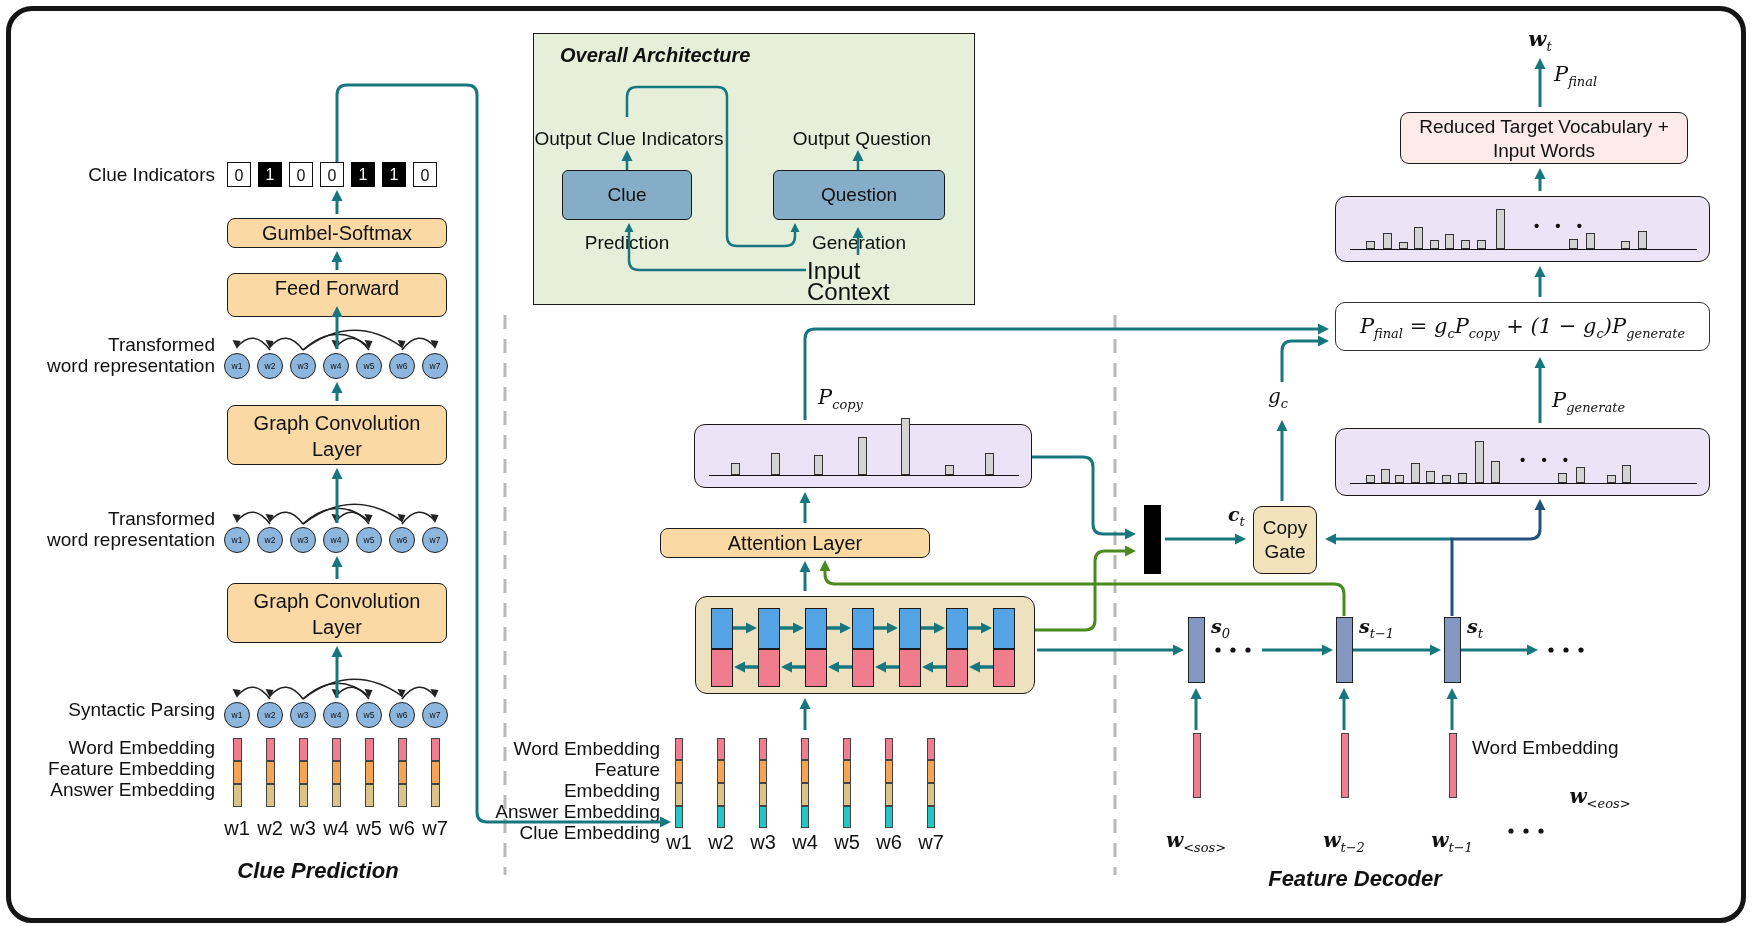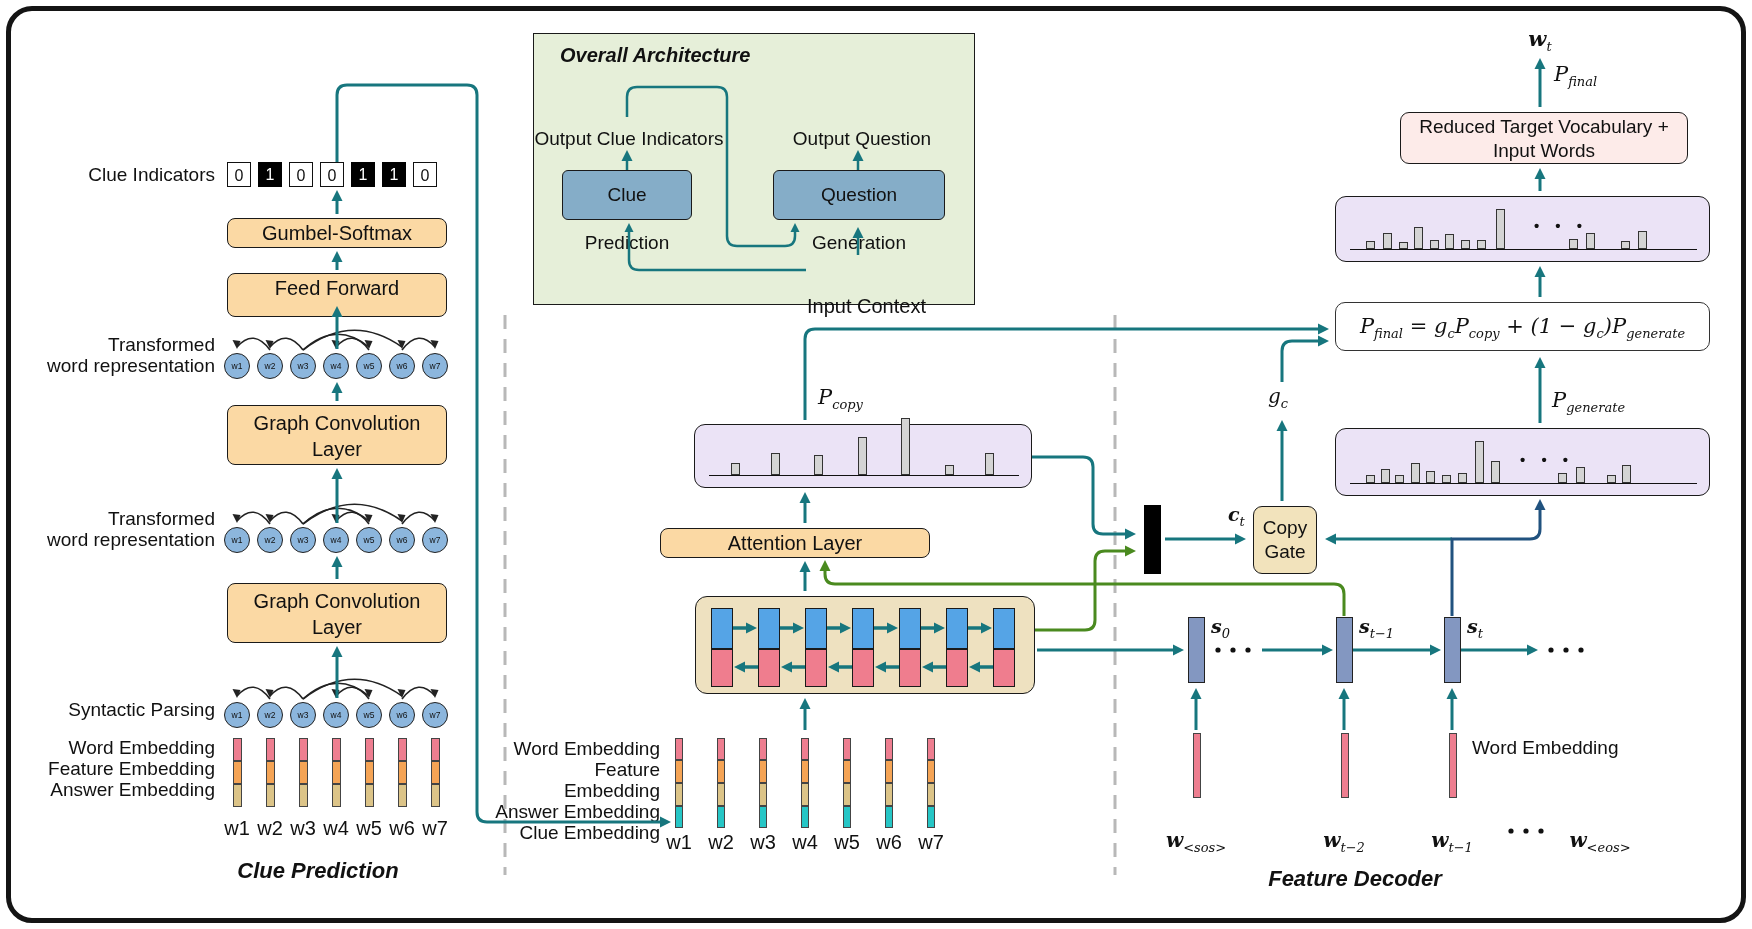--- a/index.html
+++ b/index.html
@@ -221,21 +221,21 @@
     <div>Answer Embedding</div>
   </div>
   <div class="abs sect" style="left:178px;top:858px;width:280px;">Clue Prediction</div>
 
   <div class="abs gbox" style="left:533px;top:33px;width:442px;height:272px;"></div>
   <div class="abs sect" style="left:560px;top:44px;width:260px;text-align:left;font-size:20px;">Overall Architecture</div>
   <div class="abs lbl center" style="left:529px;top:120px;width:200px;">Output Clue Indicators</div>
   <div class="abs lbl center" style="left:762px;top:120px;width:200px;">Output Question</div>
   <div class="abs bbox" style="left:562px;top:170px;width:130px;height:50px;line-height:48px;">Clue Prediction</div>
   <div class="abs bbox" style="left:773px;top:170px;width:172px;height:50px;line-height:48px;">Question Generation</div>
-  <div class="abs lbl" style="left:807px;top:260px;width:120px;font-size:20px;margin-top:36px;">Input Context</div>
+  <div class="abs lbl" style="left:807px;top:260px;width:120px;font-size:24px;">Input Context</div>
 
   <div class="abs math" style="left:818px;top:385px;"><span>P</span><sub>copy</sub></div>
   <div class="abs dist" id="dist-copy" style="left:694px;top:424px;width:338px;height:64px;">
       <div class="dbase" style="left: 14px; top: 50px; width: 310px;"></div>
       <div class="dbar" style="left: 35.7px; top: 38px; width: 9px; height: 12px;"></div>
       <div class="dbar" style="left: 76px; top: 28px; width: 9px; height: 22px;"></div>
       <div class="dbar" style="left: 119.4px; top: 30px; width: 9px; height: 20px;"></div>
       <div class="dbar" style="left: 162.8px; top: 12px; width: 9px; height: 38px;"></div>
       <div class="dbar" style="left: 206.2px; top: -7px; width: 9px; height: 57px;"></div>
       <div class="dbar" style="left: 249.6px; top: 40px; width: 9px; height: 10px;"></div>
@@ -308,21 +308,21 @@
   <div class="abs state" style="left:1444px;top:617px;width:17px;height:66px;"></div>
   <div class="abs math" style="left:1211px;top:615px;font-size:19px;"><span class="mb">s</span><sub>0</sub></div>
   <div class="abs math" style="left:1359px;top:615px;font-size:19px;"><span class="mb">s</span><sub>t−1</sub></div>
   <div class="abs math" style="left:1467px;top:615px;font-size:19px;"><span class="mb">s</span><sub>t</sub></div>
 
   <div class="abs lbl" style="left:1472px;top:737px;width:180px;">Word Embedding</div>
 
   <div class="abs math center" style="left:1146px;top:820px;width:100px;font-size:20px;"><span class="mb">w</span><sub>&lt;sos&gt;</sub></div>
   <div class="abs math center" style="left:1294px;top:820px;width:100px;font-size:20px;"><span class="mb">w</span><sub>t−2</sub></div>
   <div class="abs math center" style="left:1402px;top:820px;width:100px;font-size:20px;"><span class="mb">w</span><sub>t−1</sub></div>
-  <div class="abs math center" style="left:1545px;top:820px;width:110px;font-size:20px;"><span class="mb">w</span><sub>&lt;eos&gt;</sub></div>
+  <div class="abs math center" style="left:1545px;top:776px;width:110px;font-size:20px;"><span class="mb">w</span><sub>&lt;eos&gt;</sub></div>
 
   <div class="abs sect" style="left:1225px;top:866px;width:260px;">Feature Decoder</div>
 <div class="ind" style="left: 227px; top: 162px; background: rgb(255, 255, 255); border: 1.6px solid rgb(17, 17, 17);">0</div>
     <div class="ind" style="left: 258px; top: 162px; background: rgb(0, 0, 0); color: rgb(255, 255, 255);">1</div>
     <div class="ind" style="left: 289px; top: 162px; background: rgb(255, 255, 255); border: 1.6px solid rgb(17, 17, 17);">0</div>
     <div class="ind" style="left: 320px; top: 162px; background: rgb(255, 255, 255); border: 1.6px solid rgb(17, 17, 17);">0</div>
     <div class="ind" style="left: 351px; top: 162px; background: rgb(0, 0, 0); color: rgb(255, 255, 255);">1</div>
     <div class="ind" style="left: 382px; top: 162px; background: rgb(0, 0, 0); color: rgb(255, 255, 255);">1</div>
     <div class="ind" style="left: 413px; top: 162px; background: rgb(255, 255, 255); border: 1.6px solid rgb(17, 17, 17);">0</div>
     <div class="circ" style="left: 224px; top: 353px;">w1</div>

